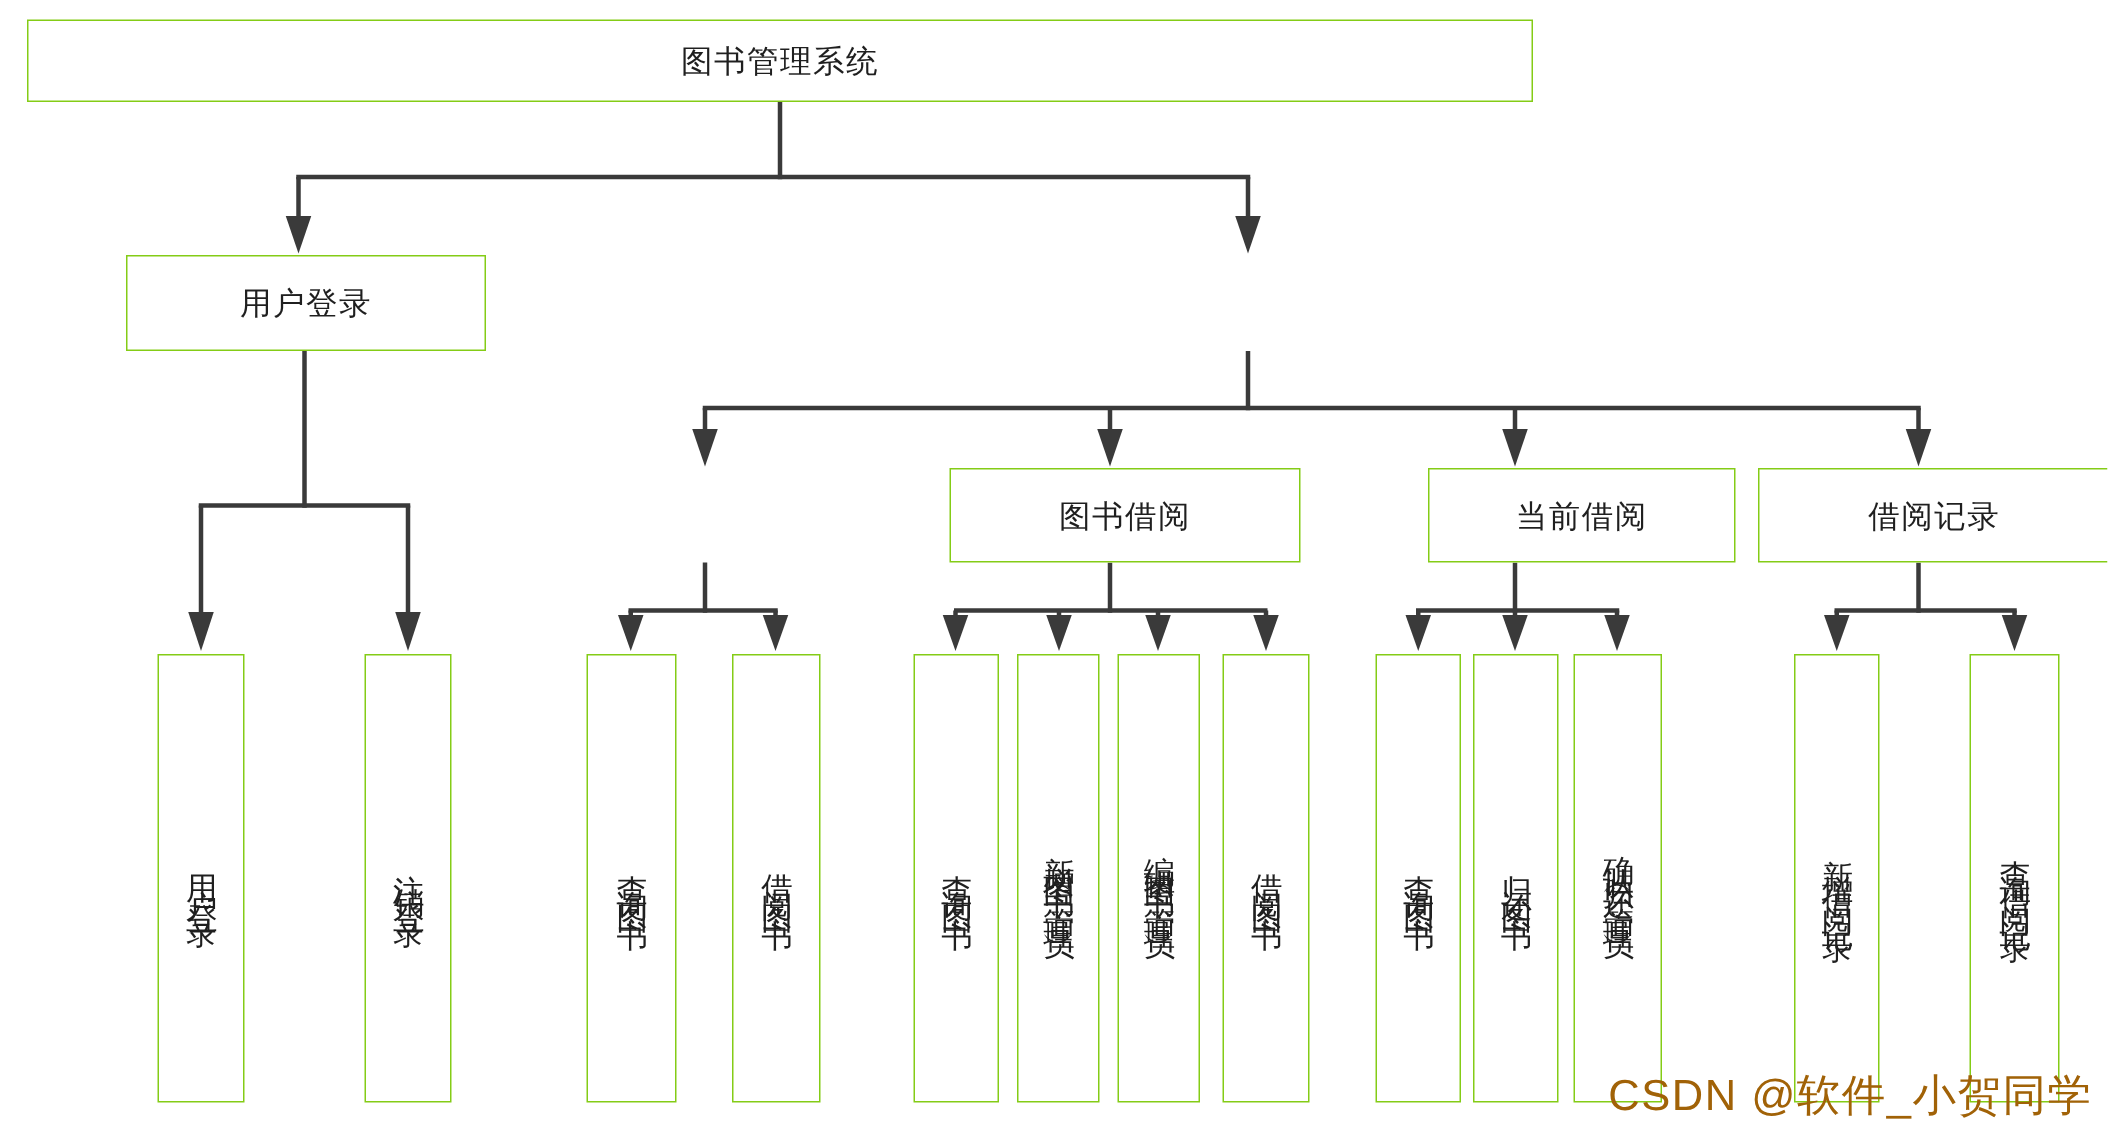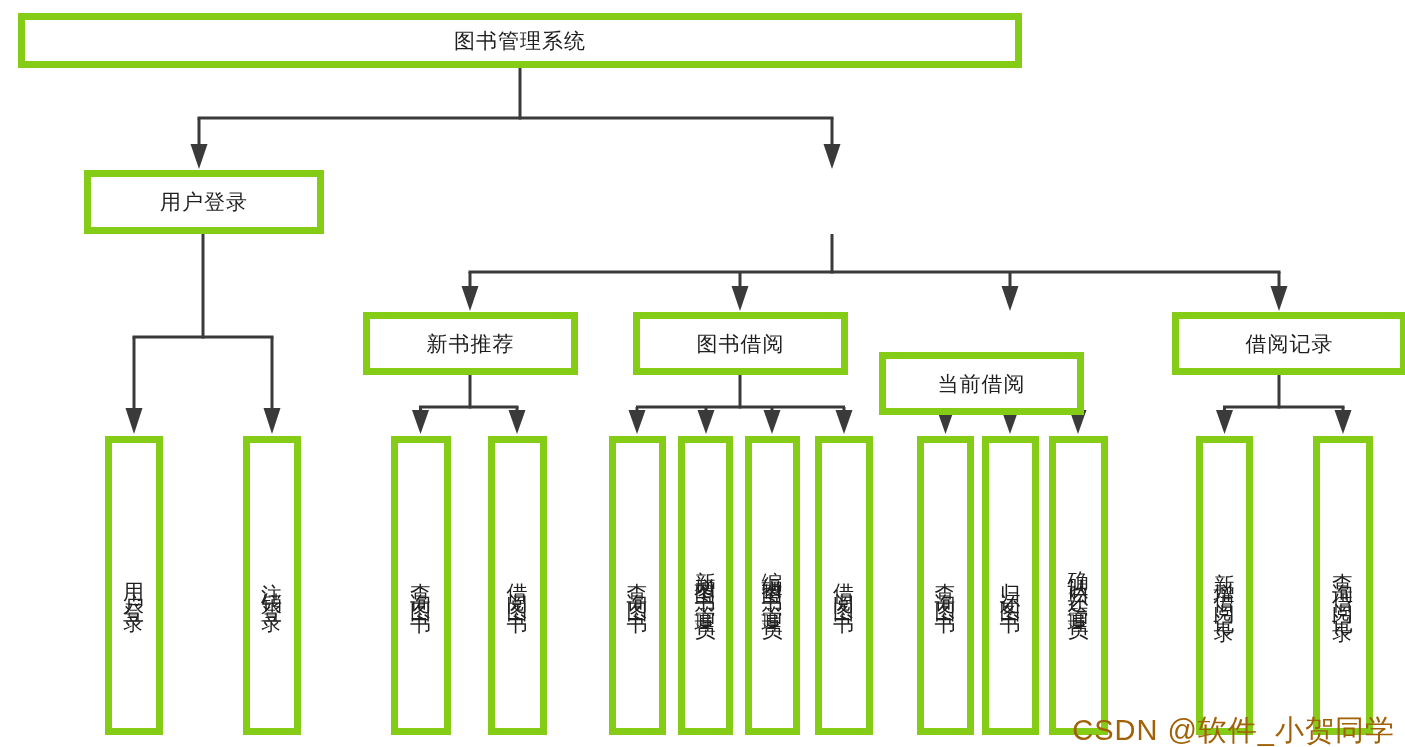--- a/index.html
+++ b/index.html
@@ -11,21 +11,21 @@
     color:#1f1f1f;
     overflow:hidden;
   }
   .connectors {
     position:absolute; left:0; top:0;
     pointer-events:none;
   }
   .node {
     position:absolute;
     box-sizing:border-box;
-    border:7px solid #84cc16;
+    border:1px solid #84cc16;
     background:#ffffff;
     display:flex; align-items:center; justify-content:center;
   }
   .hbox { font-size:21px; letter-spacing:1px; white-space:nowrap; }
   .vbox span {
     writing-mode:vertical-lr;
     text-orientation:mixed;
     font-size:21px;
     letter-spacing:10px;
     line-height:1;
@@ -119,23 +119,22 @@
       <polygon points="1216,410 1233,410 1224.5,434" stroke="none"></polygon>
       <line x1="1343" y1="407" x2="1343" y2="414"></line>
       <polygon points="1334.5,410 1351.5,410 1343,434" stroke="none"></polygon>
     </g>
   </svg>
 
   <div class="node hbox" style="left:18px;top:13px;width:1004px;height:55px;">图书管理系统</div>
 
   <div class="node hbox" style="left:84px;top:170px;width:240px;height:64px;">用户登录</div>
 
-  <div class="node hbox" style="left:363px;top:312px;width:215px;height:63px;">新书推荐</div>
-  <div class="node hbox" style="left:633px;top:312px;width:215px;height:63px;">图书借阅</div>
-  <div class="node hbox" style="left:879px;top:312px;width:205px;height:63px;margin-top:40px;">当前借阅</div>
+  <div class="node hbox" style="left:633px;top:312px;width:234px;height:63px;">图书借阅</div>
+  <div class="node hbox" style="left:952px;top:312px;width:205px;height:63px;">当前借阅</div>
   <div class="node hbox" style="left:1172px;top:312px;width:235px;height:63px;">借阅记录</div>
 
   <div class="node vbox" style="left:105px;top:436px;width:58px;height:299px;">
     <span>用户登录</span>
   </div>
   <div class="node vbox" style="left:243px;top:436px;width:58px;height:299px;">
     <span>注销登录</span>
   </div>
 
   <div class="node vbox" style="left:391px;top:436px;width:60px;height:299px;">

